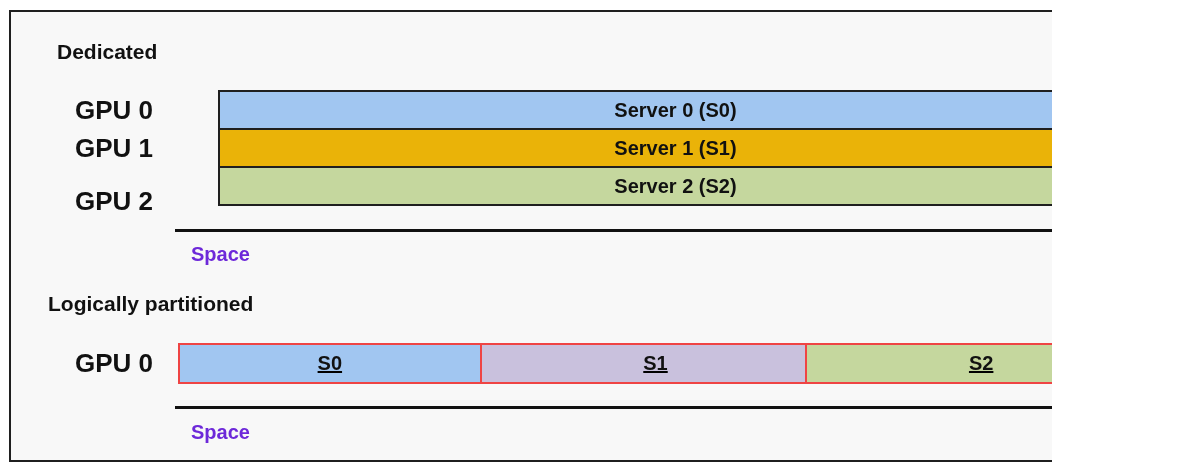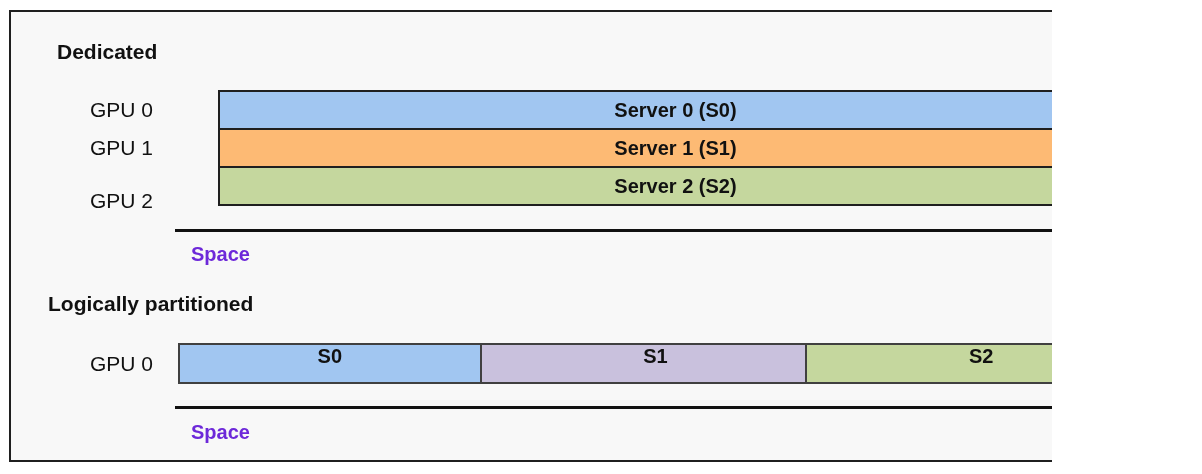--- a/index.html
+++ b/index.html
@@ -33,22 +33,22 @@
     white-space: nowrap;
   }
   .title-dedicated { left: 46px; top: 28px; }
   .title-partitioned { left: 37px; top: 280px; }
 
   .gpu-label {
     position: absolute;
     left: 28px;
     width: 114px;
     text-align: right;
-    font-size: 21px;
-    font-weight: 400;
+    font-size: 26px;
+    font-weight: 700;
     color: #111111;
     white-space: nowrap;
   }
   .gpu-l0 { top: 78px; height: 40px; line-height: 40px; }
   .gpu-l1 { top: 116px; height: 40px; line-height: 40px; }
   .gpu-l2 { top: 169px; height: 40px; line-height: 40px; }
   .gpu-lp { top: 331px; height: 41px; line-height: 41px; }
 
   .bar-stack {
     position: absolute;
@@ -77,24 +77,25 @@
     position: absolute;
     left: 167px;
     top: 331px;
     width: 955px;
     height: 41px;
     display: flex;
   }
   .part-seg {
     flex: 1 1 0;
     box-sizing: border-box;
-    border: 2px solid #404040;
+    border: 2px solid #ef4444;
     display: flex;
-    align-items: flex-start;
+    align-items: center;
     justify-content: center;
+    text-decoration: underline;
   }
   .part-seg + .part-seg { margin-left: -2px; padding-left: 24px; }
 
   .axis {
     position: absolute;
     left: 164px;
     width: 958px;
     height: 16px;
   }
   .axis-1 { top: 211px; }
@@ -138,21 +139,21 @@
     <div class="sec-title title-dedicated">Dedicated</div>
 
     <div class="gpu-label gpu-l0">GPU 0</div>
     <div class="gpu-label gpu-l1">GPU 1</div>
     <div class="gpu-label gpu-l2">GPU 2</div>
 
     <div class="bar-stack">
       <div class="bar-row" style="background-color: rgb(161, 198, 241);">
         <span class="bar-text">Server 0 (S0)</span>
       </div>
-      <div class="bar-row" style="background-color: #fdba74;">
+      <div class="bar-row" style="background-color: #eab308;">
         <span class="bar-text">Server 1 (S1)</span>
       </div>
       <div class="bar-row" style="background-color: rgb(197, 215, 158);">
         <span class="bar-text">Server 2 (S2)</span>
       </div>
     </div>
 
     <div class="axis axis-1">
       <div class="axis-line"></div>
       <div class="axis-head"></div>

